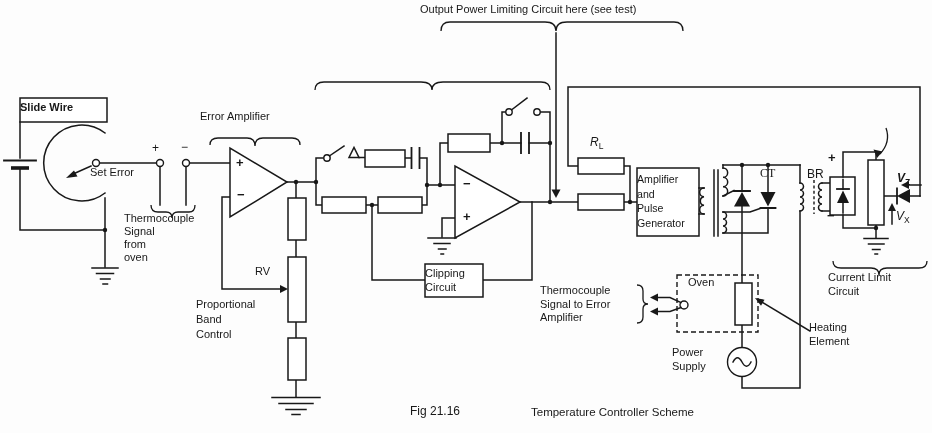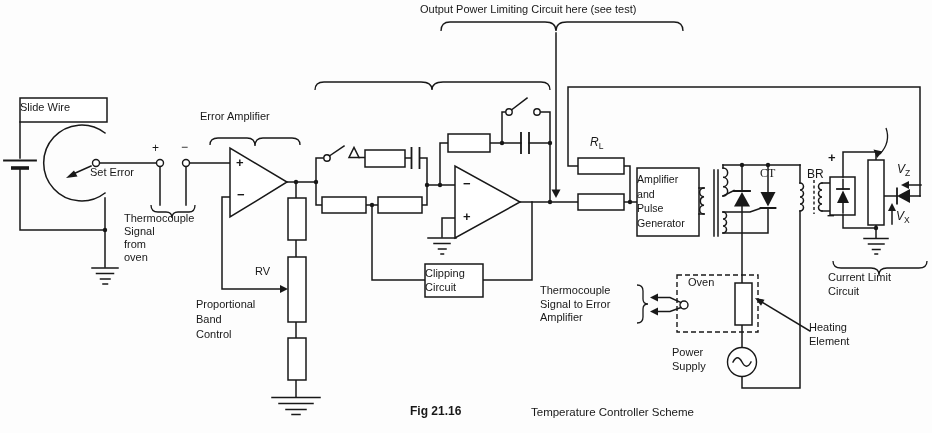--- a/index.html
+++ b/index.html
@@ -17,21 +17,21 @@
   .fil{fill:var(--ink);stroke:none;}
   .brc{fill:none;stroke:var(--ink);stroke-width:1.3;}
   .nod{fill:var(--ink);stroke:none;}
   .term{fill:#fff;stroke:var(--ink);stroke-width:1.4;}
   .lbl{position:absolute;font-size:11px;line-height:13px;white-space:pre-line;color:var(--ink);}
   .c{}
   .sign{font-size:13px;font-weight:bold;line-height:12px;}
   .big{font-size:12px;}
   .it{font-style:italic;}
   .lbl sub{font-size:8.5px;}
-  .bold{font-weight:bold;}
+  .bold{font-weight:normal;}
   .apg{font-size:10.6px;line-height:14.6px;}
 </style>
 </head>
 <body>
 
 <div class="stage">
 
 <svg width="932" height="433" viewBox="0 0 932 433">
 
   <g>
@@ -167,21 +167,21 @@
     <circle class="term" cx="684" cy="305" r="4"></circle>
     <path class="w" d="M681,302.5 L670,297.5 L655,297.5 M681,307.5 L670,311.5 L655,311.5"></path>
     <polygon class="fil" points="650,297.5 658,293.5 658,301.5"></polygon>
     <polygon class="fil" points="650,311.5 658,307.5 658,315.5"></polygon>
     <path class="brc" d="M637,285 Q643,285 643,291 L643,299 Q643,304 648,304 Q643,304 643,309 L643,317 Q643,323 637,323"></path>
     <path class="w" d="M810,331 L760,301"></path>
     <polygon class="fil" points="755,298 764.5,299.7 761,305.7"></polygon>
   </g>
 </svg>
 
-<div class="lbl c" style="left:20px;top:101px;width:87px;">Slide Wire</div>
+<div class="lbl c" style="left:20px;top:101px;width:87px;font-weight:bold;">Slide Wire</div>
 <div class="lbl" style="left:90px;top:166px;">Set Error</div>
 <div class="lbl big" style="left:152px;top:142px;">+</div>
 <div class="lbl big" style="left:181px;top:141px;">−</div>
 <div class="lbl c" style="left:124px;top:212px;width:97px;">Thermocouple
 Signal
 from
 oven</div>
 <div class="lbl c" style="left:200px;top:110px;width:106px;">Error Amplifier</div>
 <div class="lbl sign" style="left:236px;top:157px;">+</div>
 <div class="lbl sign" style="left:237px;top:189px;">−</div>
@@ -196,21 +196,21 @@
 <div class="lbl sign" style="left:463px;top:211px;">+</div>
 <div class="lbl big" style="left:590px;top:136px;"><span class="it">R</span><sub>L</sub></div>
 <div class="lbl c apg" style="left:637px;top:172px;width:62px;">Amplifier
 and
 Pulse
 Generator</div>
 <div class="lbl big" style="left:760px;top:167px;font-family:Liberation Serif, serif;">CT</div>
 <div class="lbl big" style="left:807px;top:168px;">BR</div>
 <div class="lbl sign" style="left:828px;top:152px;">+</div>
 <div class="lbl sign" style="left:827px;top:210px;">−</div>
-<div class="lbl big" style="left:897px;top:163px;"><span class="it">V</span><sub>Z</sub></div>
+<div class="lbl big" style="left:897px;top:172px;font-weight:bold;"><span class="it">V</span><sub>Z</sub></div>
 <div class="lbl big" style="left:896px;top:210px;"><span class="it">V</span><sub>X</sub></div>
 <div class="lbl c" style="left:828px;top:271px;width:104px;line-height:13.5px;">Current Limit
 Circuit</div>
 <div class="lbl c" style="left:540px;top:284px;width:96px;line-height:13.5px;">Thermocouple
 Signal to Error
 Amplifier</div>
 <div class="lbl c" style="left:688px;top:276px;width:44px;">Oven</div>
 <div class="lbl" style="left:809px;top:320px;width:54px;line-height:14px;">Heating
 Element</div>
 <div class="lbl c" style="left:672px;top:346px;width:52px;line-height:13.5px;">Power

